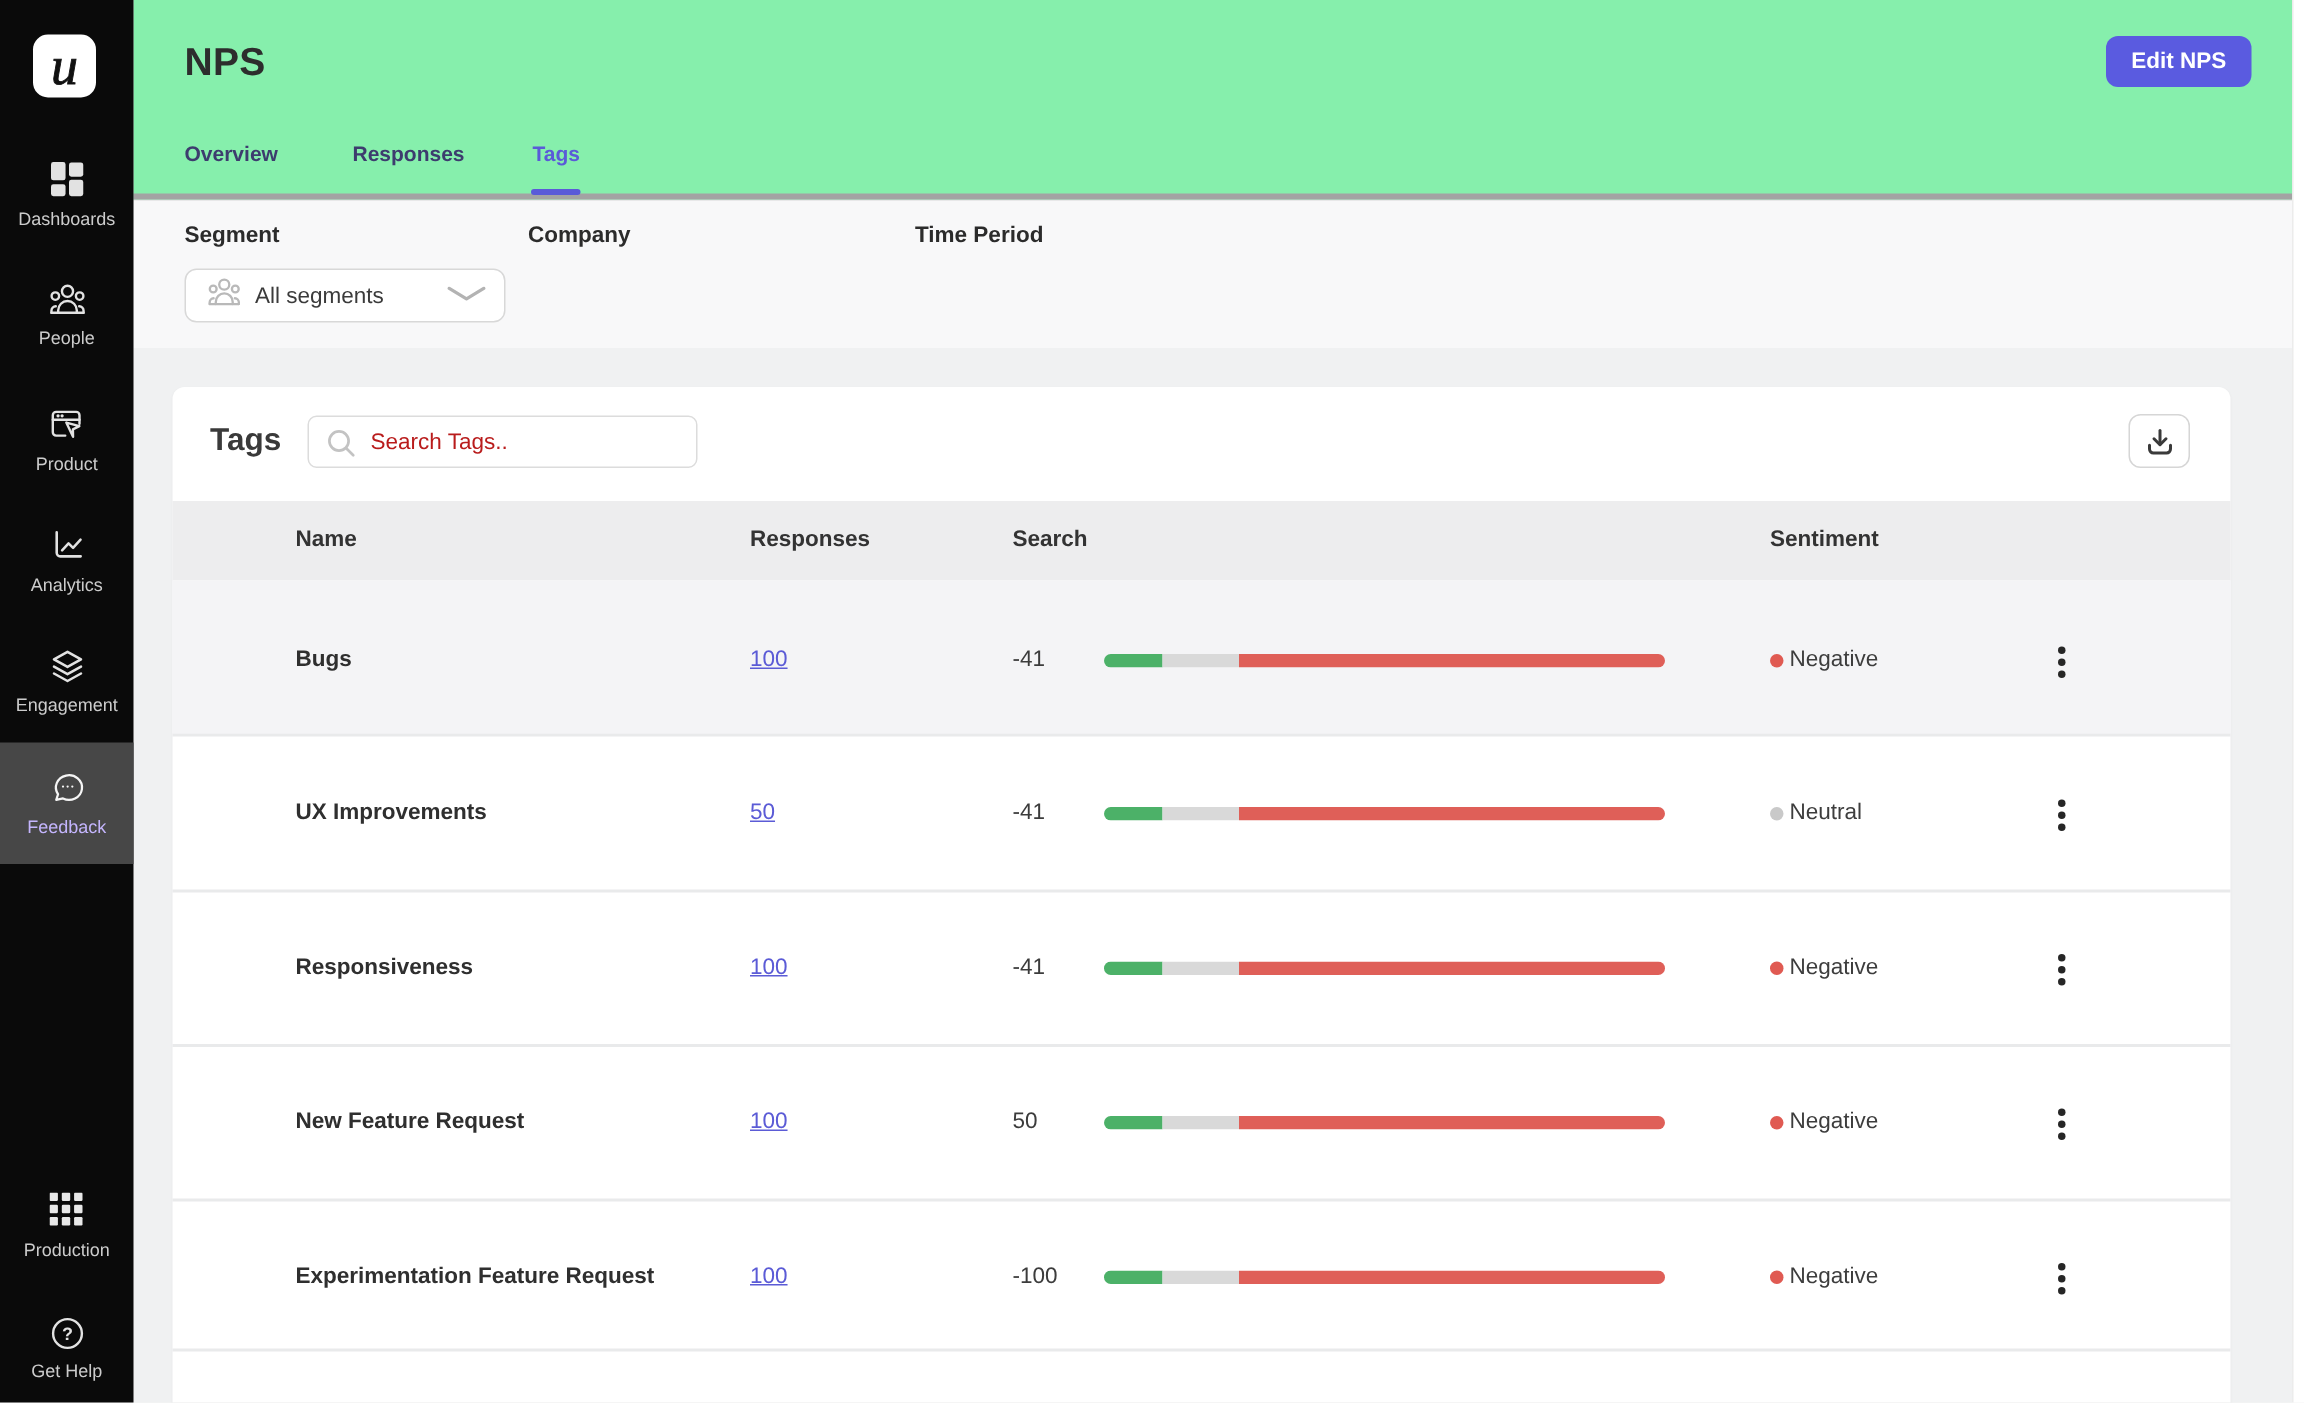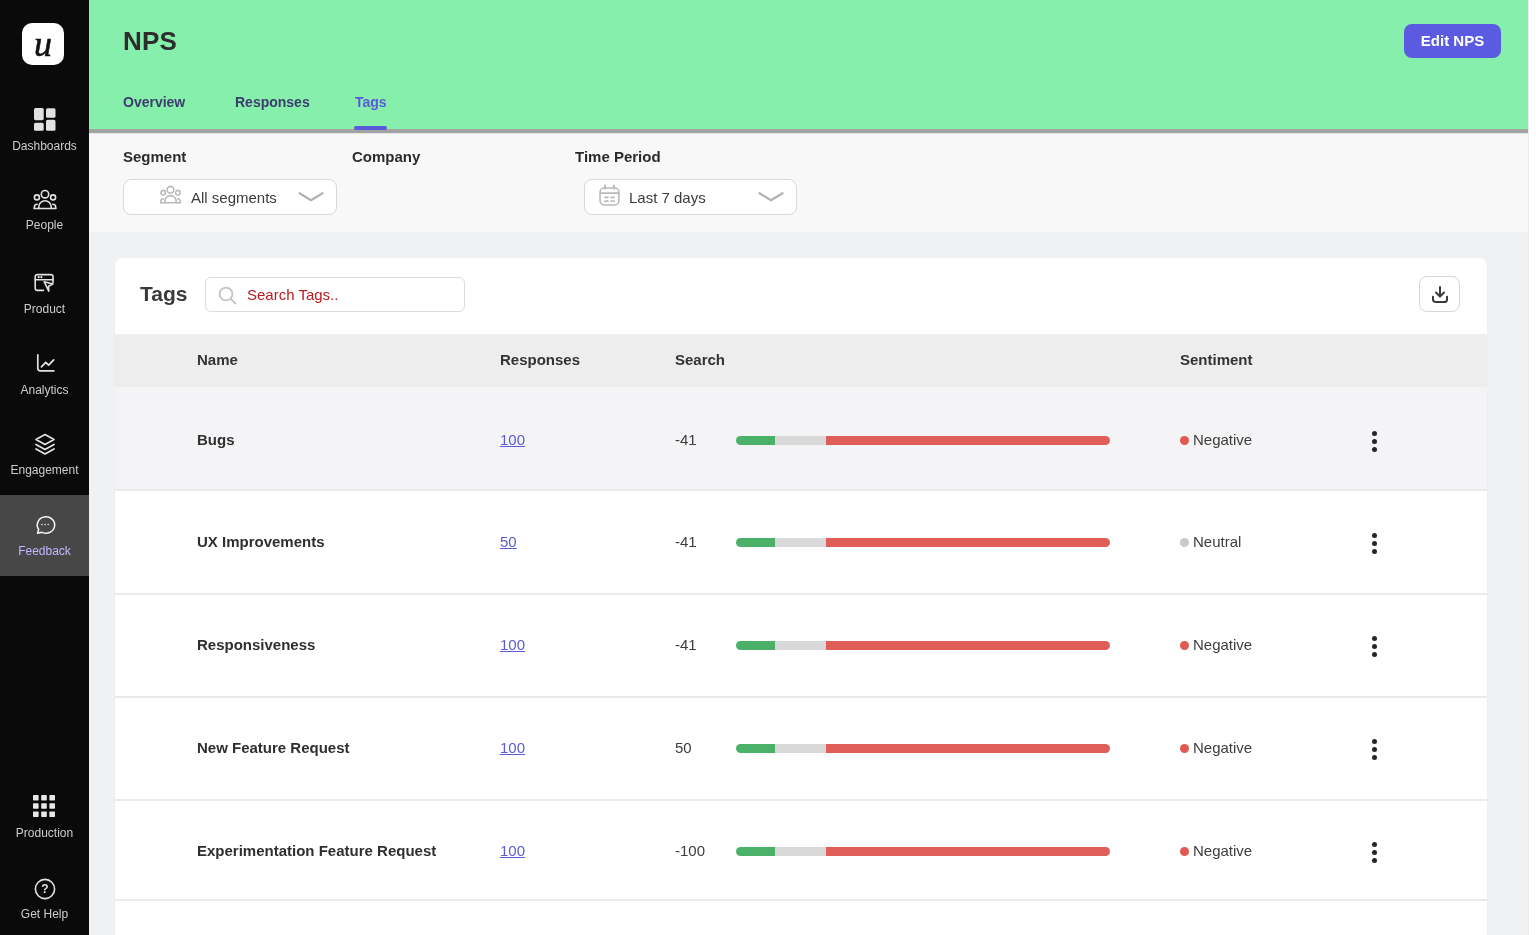--- a/index.html
+++ b/index.html
@@ -67,48 +67,36 @@
   <div id="editbtn">Edit NPS</div>
   <div class="tab" style="left:34px;">Overview</div>
   <div class="tab" style="left:146px;">Responses</div>
   <div class="tab" style="left:266px; color:#5a5ad8;">Tags</div>
   <div id="tab-underline"></div>
 </div>
 
 <div id="filters">
   <div class="flabel" style="left:34px;">Segment</div>
   <div class="flabel" style="left:263px;">Company</div>
-  <div class="flabel" style="left:486px;">Time Period</div>
-  <div class="dd" style="left:34px; width:214px;padding-left:21px;">
+  <div class="flabel" style="left:521px;">Time Period</div>
+  <div class="dd" style="left:34px; width:214px;">
     <span class="ic"><svg width="23" height="20" viewBox="0 0 24 22" fill="none" stroke="#b9b9b9" stroke-width="1.7" stroke-linecap="round" stroke-linejoin="round">
       <circle cx="12" cy="5.2" r="3.7"></circle>
           <circle cx="3.9" cy="8.4" r="2.5"></circle>
           <circle cx="20.1" cy="8.4" r="2.5"></circle>
       <path d="M5.8,19.5 v-1.6 a6.2,6.2 0 0 1 12.4,0 v1.6"></path>
       <path d="M1.3,19.5 v-1.3 a3,3 0 0 1 2.9,-3"></path>
           <path d="M22.7,19.5 v-1.3 a3,3 0 0 0 -2.9,-3"></path>
       <path d="M1.3,19.5 h21.4"></path>
     </svg></span>
     <span class="txt">All segments</span>
     <span class="chev"><svg width="26" height="10" viewBox="0 0 26 10" fill="none" stroke="#b3b3b3" stroke-width="2.2" stroke-linecap="round" stroke-linejoin="round">
           <path d="M1.5,1.2 L13,8.2 24.5,1.2"></path>
         </svg></span>
   </div>
-  <div class="dd" style="left:495px; width:213px;">
-    <span class="ic"><svg width="21" height="22" viewBox="0 0 20 21" fill="none" stroke="#b9b9b9" stroke-width="1.5" stroke-linecap="round" stroke-linejoin="round">
-      <rect x="1" y="3.8" width="18" height="16.2" rx="4"></rect>
-      <path d="M5.7,4.3 V1.3 M14.3,4.3 V1.3" stroke-width="1.8"></path>
-      <path d="M1,8.7 H19"></path>
-      <path d="M5.7,12.7 h2.8 M11.5,12.7 h2.8 M5.7,16.4 h2.8 M11.5,16.4 h2.8" stroke-width="1.6"></path>
-    </svg></span>
-    <span class="txt">Last 7 days</span>
-    <span class="chev"><svg width="26" height="10" viewBox="0 0 26 10" fill="none" stroke="#b3b3b3" stroke-width="2.2" stroke-linecap="round" stroke-linejoin="round">
-          <path d="M1.5,1.2 L13,8.2 24.5,1.2"></path>
-        </svg></span>
-  </div>
 </div>
 
 <div id="content">
   <div id="card">
     <div id="card-title">Tags</div>
     <div id="search">
       <svg width="19" height="19" viewBox="0 0 19 19" fill="none" stroke="#c3c3c3" stroke-width="1.8" stroke-linecap="round">
         <circle cx="8" cy="8" r="6.4"></circle>
         <path d="M12.8,12.8 L17.5,17.5"></path>
       </svg>

